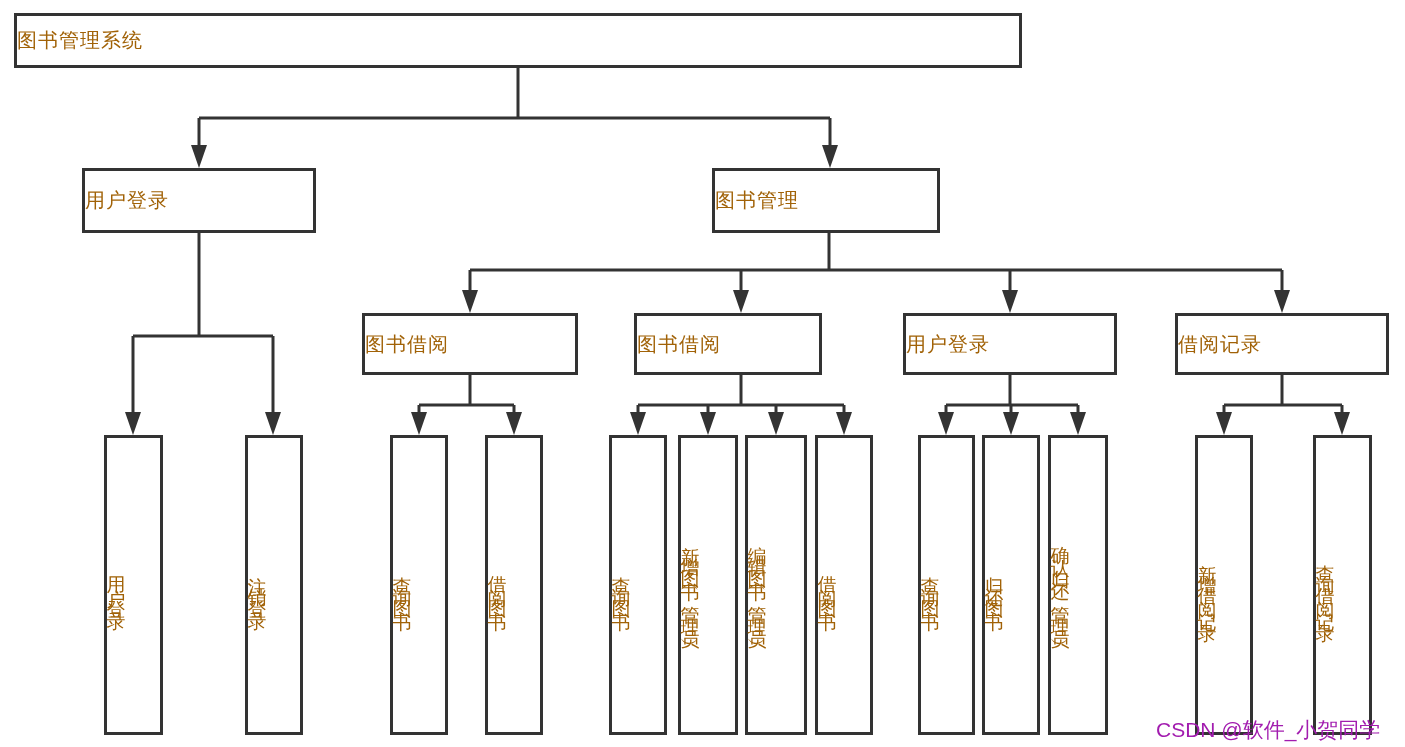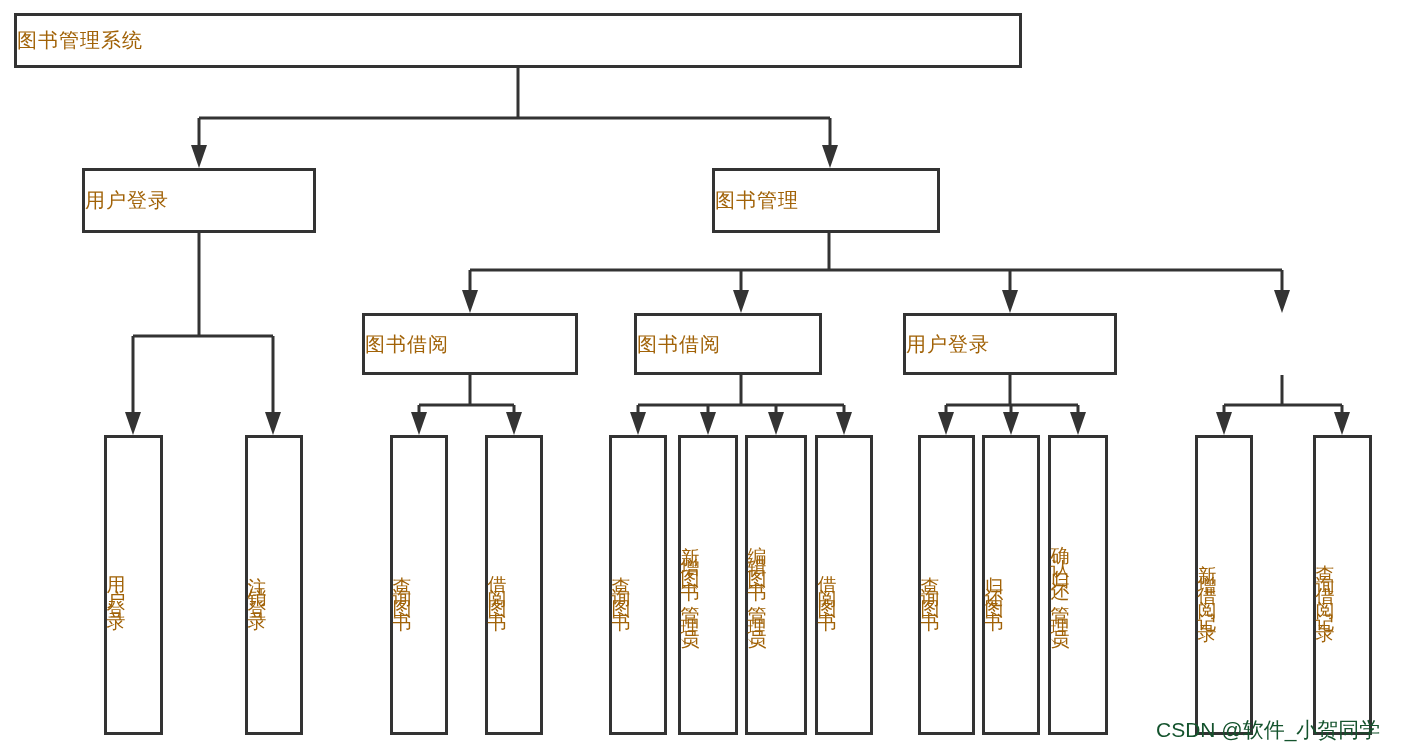--- a/index.html
+++ b/index.html
@@ -26,21 +26,21 @@
     writing-mode:vertical-rl;
     font-size:19px;
     letter-spacing:12px;
     line-height:1;
   }
   .root-node{font-size:20px;}
   .watermark{
     position:absolute;
     left:1156px;top:716px;
     font-size:21px;
-    color:#14532d;
+    color:#a21caf;
     white-space:nowrap;
   }
 </style>
 </head>
 <body>
 
 <div class="canvas">
 
   <svg class="connectors" viewBox="0 0 1405 747" xmlns="http://www.w3.org/2000/svg">
 
@@ -117,20 +117,23 @@
 
   <div class="node h-node" style="left:362px;top:313px;width:216px;height:62px;">
     <span>图书借阅</span>
   </div>
   <div class="node h-node" style="left:634px;top:313px;width:188px;height:62px;">
     <span>图书借阅</span>
   </div>
   <div class="node h-node" style="left:903px;top:313px;width:214px;height:62px;">
     <span>用户登录</span>
   </div>
+  <div class="node h-node" style="left:1175px;top:313px;width:214px;height:62px;">
+    <span>借阅记录</span>
+  </div>
 
   <div class="node v-node" style="left:104px;top:435px;width:59px;height:300px;">
     <span class="v-label">用户登录</span>
   </div>
   <div class="node v-node" style="left:245px;top:435px;width:58px;height:300px;">
     <span class="v-label">注销登录</span>
   </div>
 
   <div class="node v-node" style="left:390px;top:435px;width:58px;height:300px;">
     <span class="v-label">查询图书</span>

